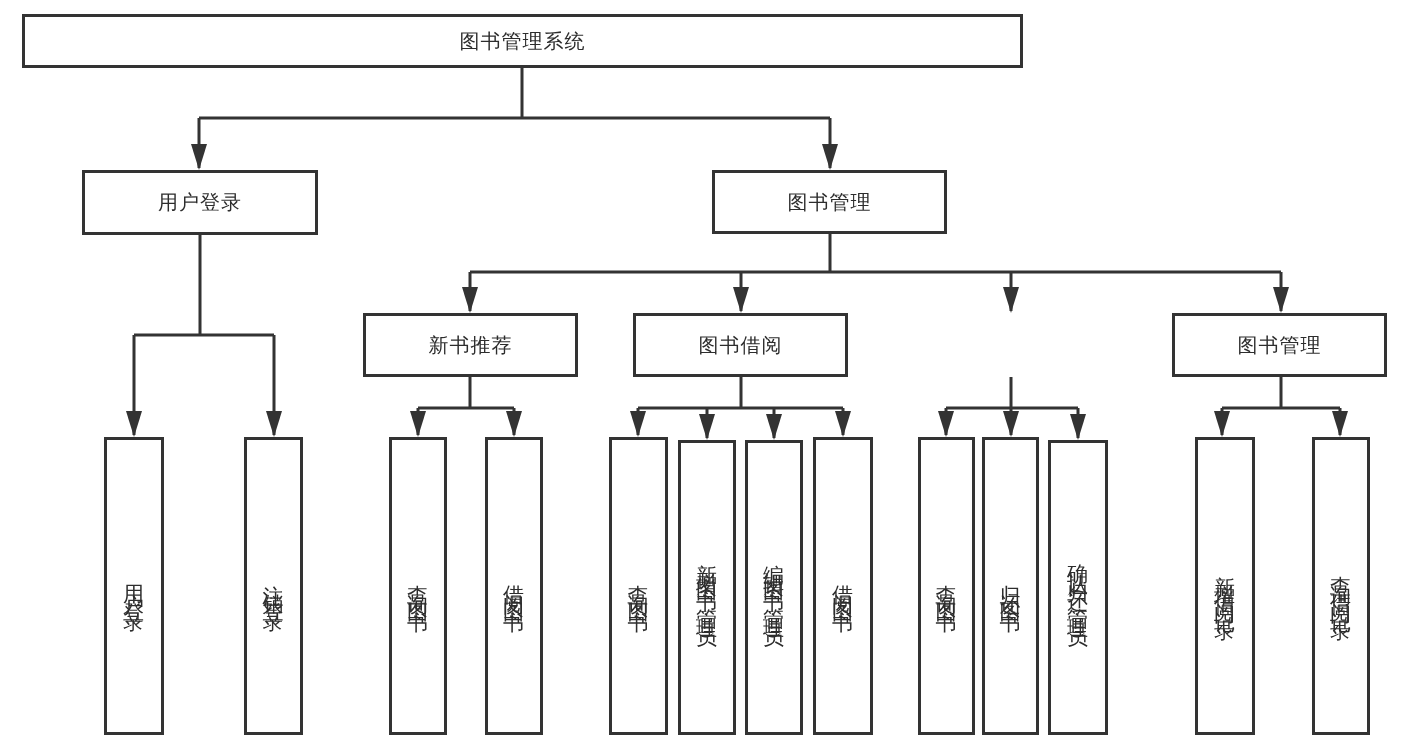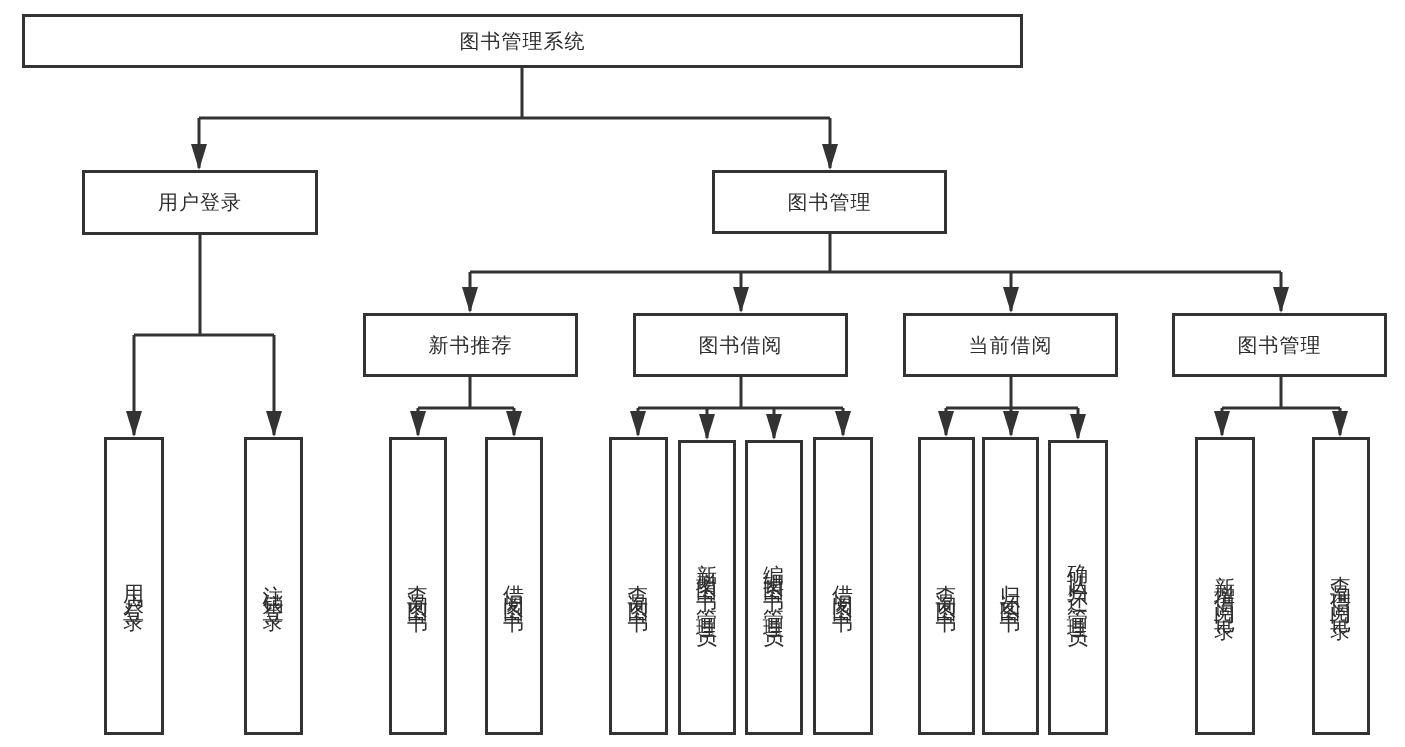--- a/index.html
+++ b/index.html
@@ -102,23 +102,20 @@
   <div class="node" style="left:712px; top:170px; width:235px; height:64px;">
     <span class="h-label">图书管理</span>
   </div>
 
   <div class="node" style="left:633px; top:313px; width:215px; height:64px;">
     <span class="h-label">图书借阅</span>
   </div>
   <div class="node" style="left:363px; top:313px; width:215px; height:64px;">
     <span class="h-label">新书推荐</span>
   </div>
-  <div class="node" style="left:903px; top:313px; width:215px; height:64px;">
-    <span class="h-label">当前借阅</span>
-  </div>
   <div class="node" style="left:1172px; top:313px; width:215px; height:64px;">
     <span class="h-label">图书管理</span>
   </div>
 
   <div class="node v-node" style="left:104px; top:437px; width:60px; height:298px;">
     <span class="v-label">用户登录</span>
   </div>
   <div class="node v-node" style="left:244px; top:437px; width:59px; height:298px;">
     <span class="v-label">注销登录</span>
   </div>

